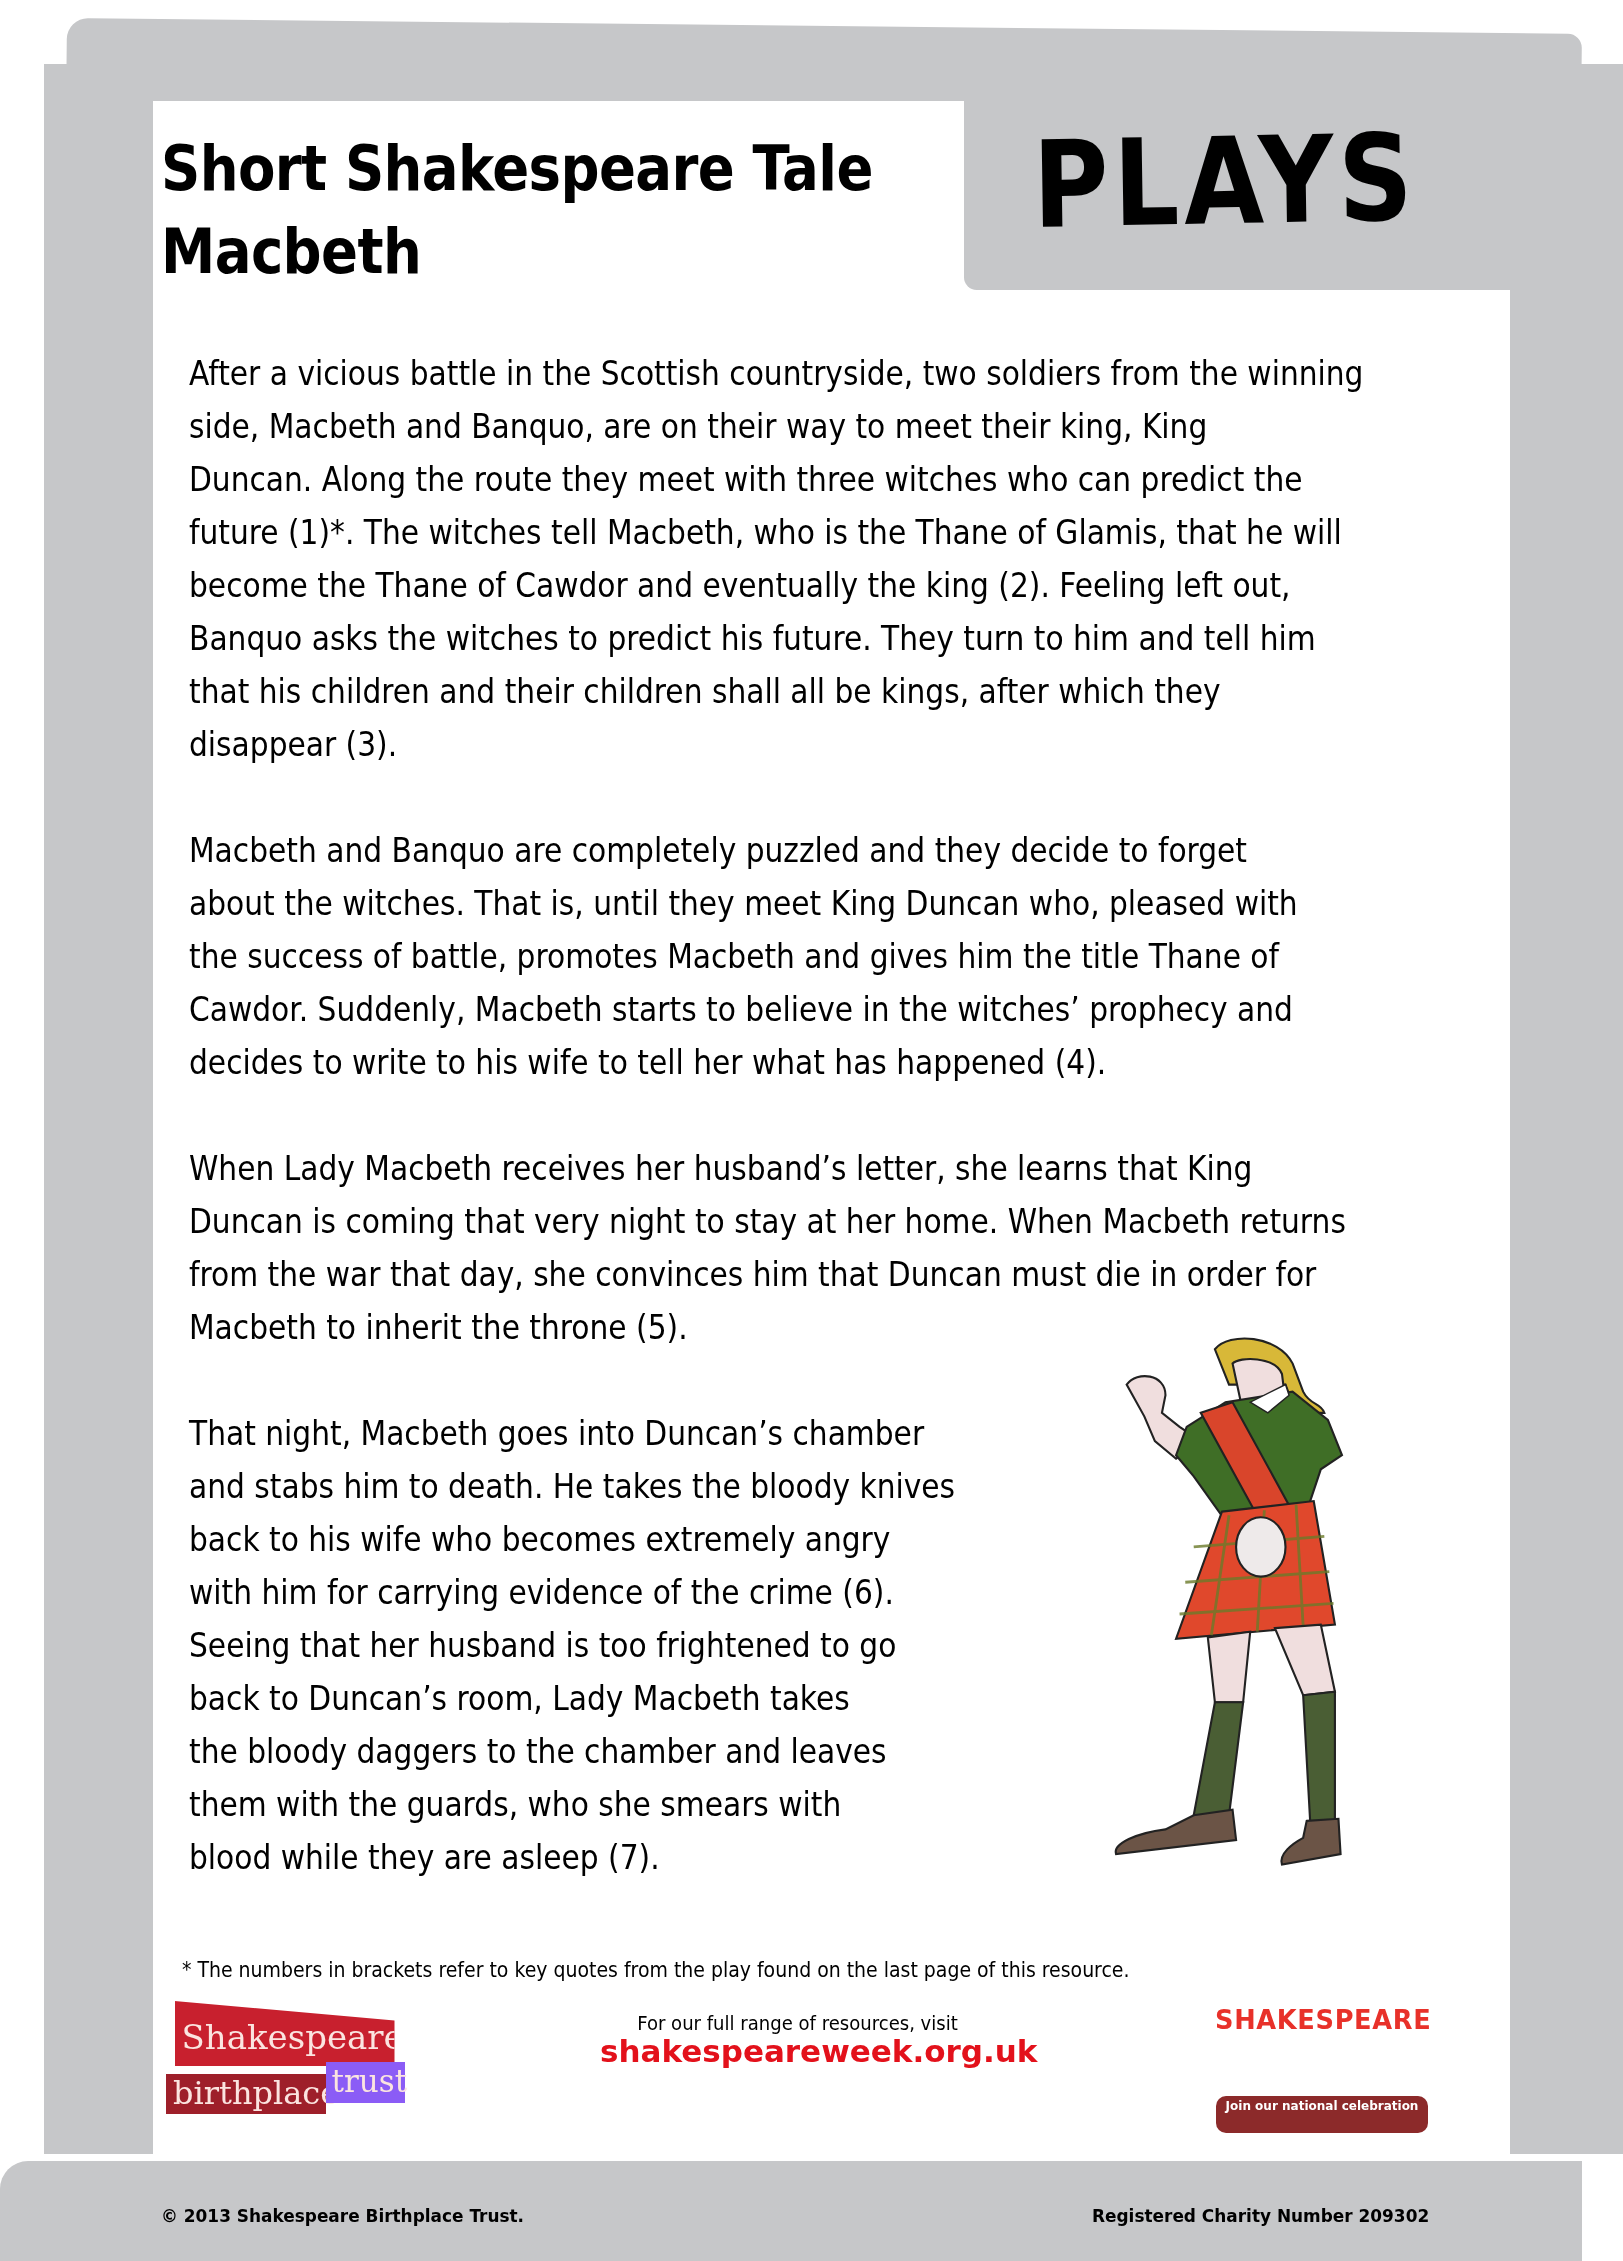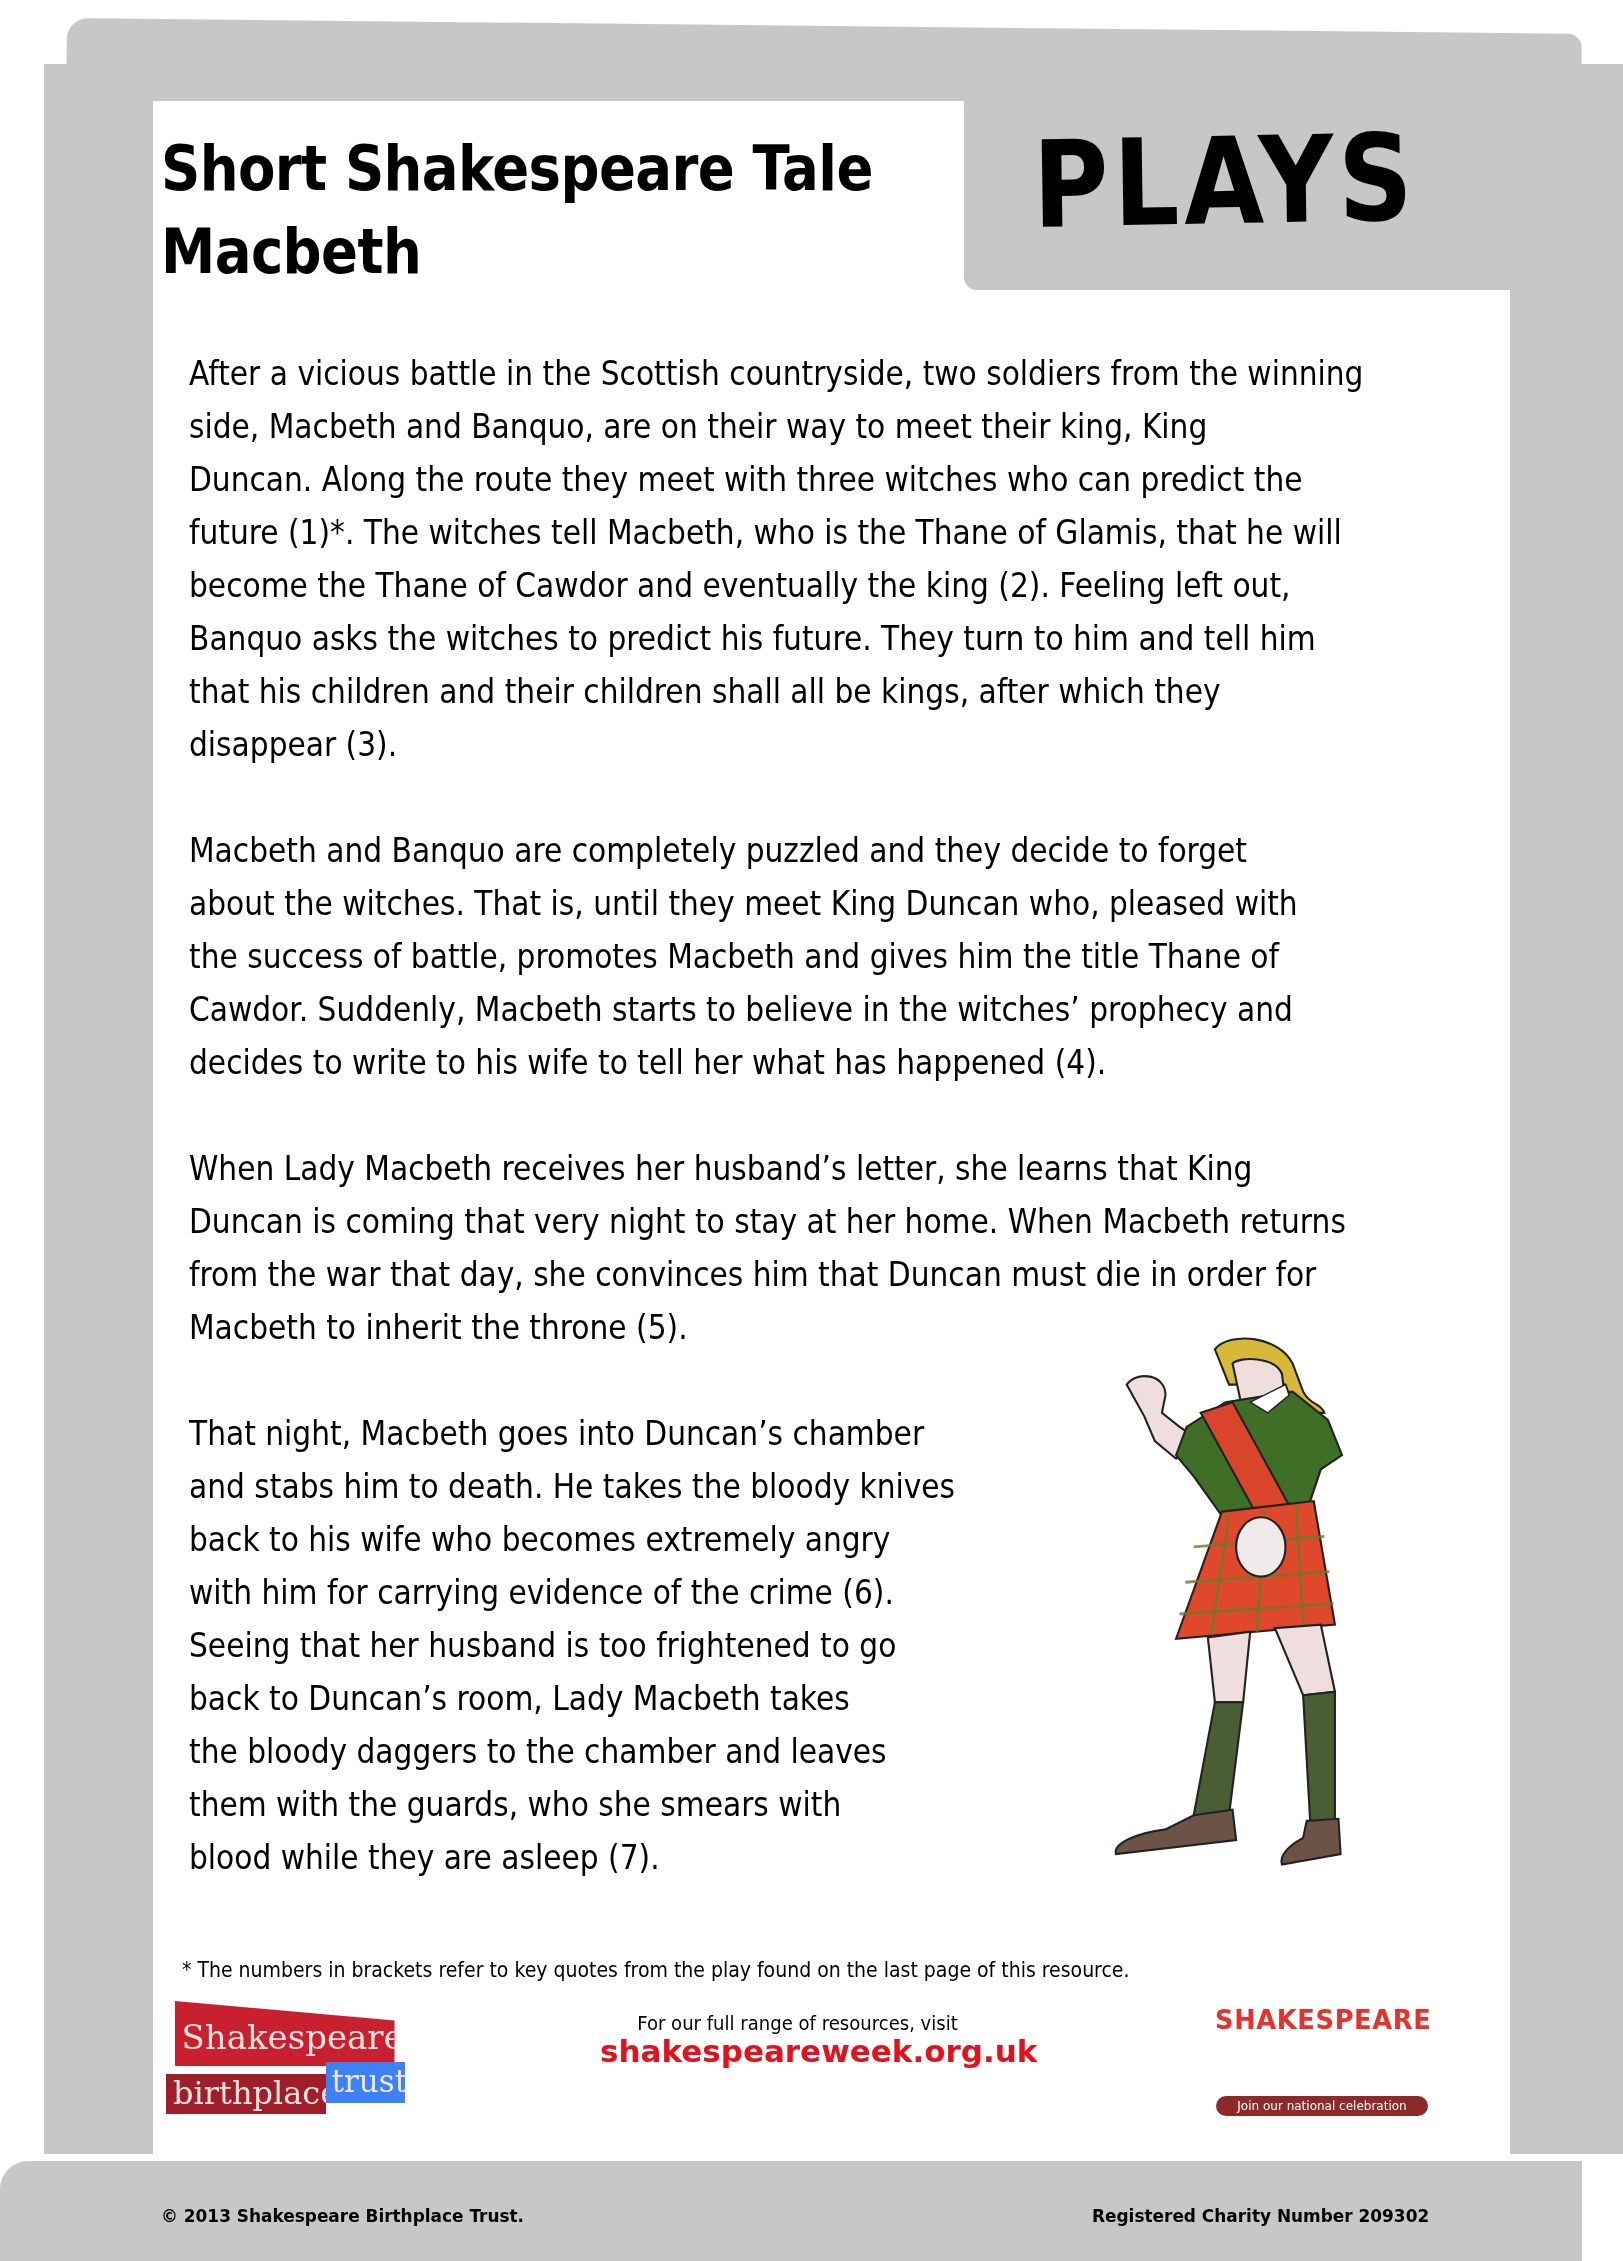--- a/index.html
+++ b/index.html
@@ -85,43 +85,43 @@
       line-height: 59px; padding-left: 7px; box-sizing: border-box; padding-top: 7px;
     }
     .sbt-bottom {
       position: absolute; left: 0; top: 73px; width: 160px; height: 40px;
       background: #9e1f2a; color: #fbe4e0;
       font-family: "DejaVu Serif", serif; font-size: 32px; line-height: 38px;
       padding-left: 7px; box-sizing: border-box;
     }
     .sbt-trust {
       position: absolute; left: 160px; top: 61px; width: 79px; height: 41px;
-      background: #3b82f6; color: #fbe4e0;
+      background: #8b5cf6; color: #fbe4e0;
       font-family: "DejaVu Serif", serif; font-size: 31px; line-height: 38px;
       padding-left: 5.6px; box-sizing: border-box;
     }
 
     .resources { position: absolute; left: 600px; top: 2011px; width: 395px; text-align: center; }
     .resources .visit { font-size: 19px; line-height: 25.4px; transform: scaleX(0.95); }
     .resources .url { font-size: 31px; line-height: 30px; font-weight: bold; color: #e3111b; }
 
     
     .sw-logo { position: absolute; left: 1209px; top: 2004px; width: 226px; height: 113px; }
     .sw-top {
       position: absolute; left: 5.6px; top: 0; font-size: 27px; font-weight: bold;
       color: #e8312a; letter-spacing: 0.7px; transform: scaleX(0.95); transform-origin: left top;
     }
     .sw-week {
       position: absolute; left: 4.2px; top: 24px; font-size: 65px; font-weight: bold;
       color: #e8312a; line-height: 68px; letter-spacing: 2.8px;
     }
     .sw-banner {
-      position: absolute; left: 7px; top: 92px; width: 212px; height: 20px;
+      position: absolute; left: 7px; top: 92px; width: 212px; height: 37px;
       background: #8c2a2a; border-radius: 10px; color: #fff;
-      font-size: 12px; font-weight: normal; line-height: 20px; text-align: center;
+      font-size: 12px; font-weight: bold; line-height: 20px; text-align: center;
     }
 
     .copyright {
       position: absolute; left: 161px; top: 2205px; font-size: 18.4px; font-weight: bold;
       transform: scaleX(0.92); transform-origin: left top; white-space: nowrap;
     }
     .charity {
       position: absolute; left: 1092px; top: 2205px; font-size: 18.4px; font-weight: bold;
       transform: scaleX(0.92); transform-origin: left top; white-space: nowrap;
     }

